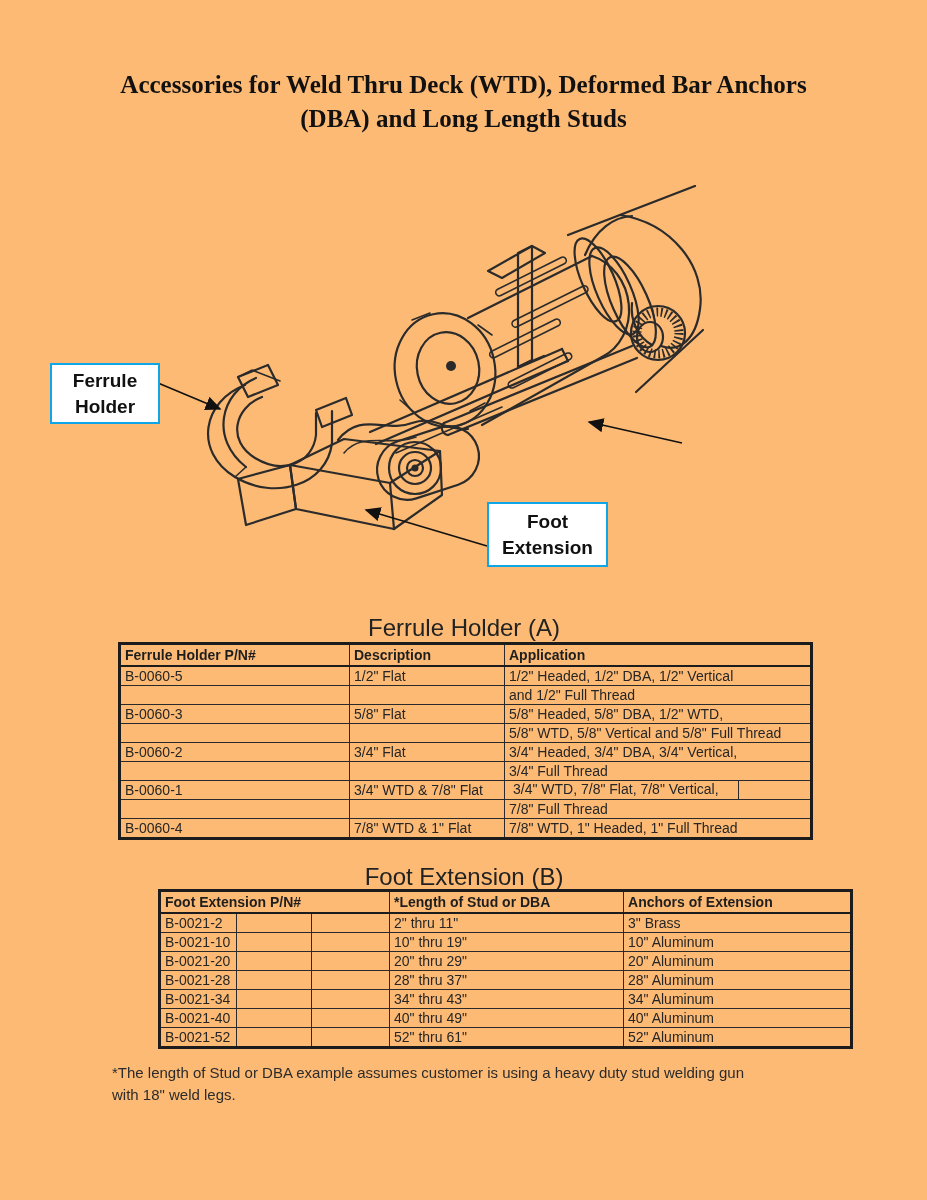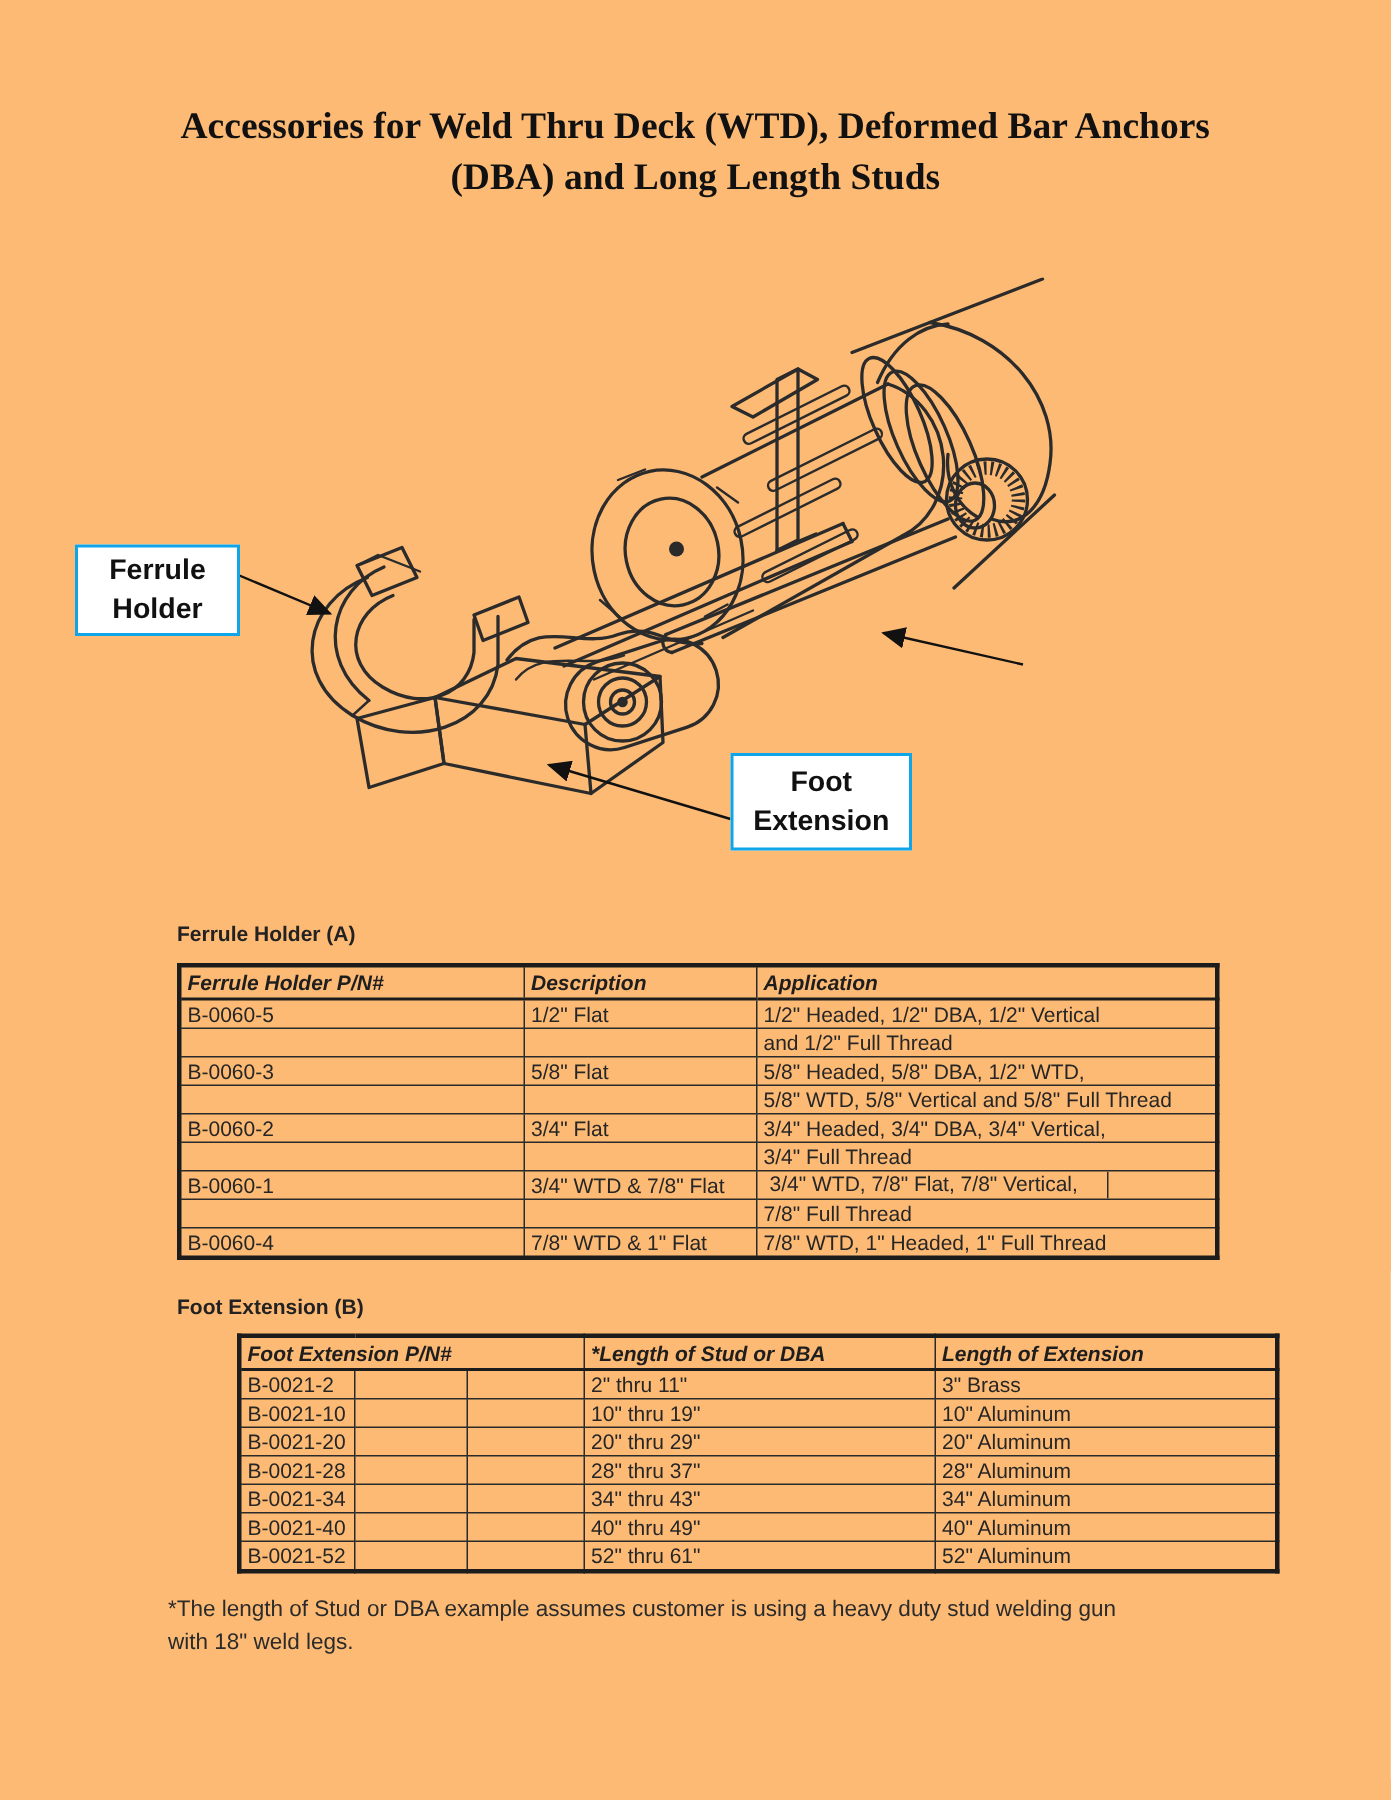--- a/index.html
+++ b/index.html
@@ -13,33 +13,33 @@
   .illus{position:absolute;left:40px;top:185px;width:760px;height:395px;}
   .illus svg{display:block;}
 
   .callout{position:absolute;background:#fff;border:2px solid #0ea5e9;
     font-family:Liberation Sans, sans-serif;font-weight:bold;font-size:19px;line-height:26px;
     color:#111;text-align:center;display:flex;flex-direction:column;justify-content:center;}
   .co-ferrule{left:50px;top:363px;width:106px;height:57px;}
   .co-weld{left:682px;top:411px;width:108px;height:61px;}
   .co-foot{left:487px;top:502px;width:117px;height:61px;}
 
-  .tbl-title{position:absolute;left:118px;width:692px;
-    font-weight:bold;font-size:14px;color:#222;}
+  .tbl-title{position:absolute;left:118px;width:692px;text-align:center;
+    font-weight:normal;font-size:24px;color:#222;}
   .tt-ferrule{top:614px;}
   .tt-foot{top:863px;}
 
   table.scan{position:absolute;left:118px;border-collapse:collapse;table-layout:fixed;
     width:692px;border:3px solid #1c1c1c;}
   .t-ferrule{top:642px;}
   .t-foot{top:889px;margin-left:40px;}
   table.scan th,table.scan td{border:1px solid #2a2a2a;padding:0 4px;height:18px;
     font-size:14px;line-height:17px;white-space:nowrap;overflow:hidden;text-align:left;
     font-weight:normal;color:#262626;}
-  table.scan th{font-weight:bold;height:20px;border-bottom:2.5px solid #1c1c1c;color:#1e1e1e;font-style:italic;}
+  table.scan th{font-weight:bold;height:20px;border-bottom:2.5px solid #1c1c1c;color:#1e1e1e;}
   td.p0{padding:0;}
   .inner-split{width:230px;height:18px;line-height:17px;padding-left:4px;
     border-right:1px solid #2a2a2a;box-sizing:border-box;overflow:hidden;}
 
   .footnote{position:absolute;left:112px;top:1062px;width:700px;
     font-size:15px;line-height:21.5px;color:#2b2b2b;}
 
   .ink{stroke:#2b2b2b;fill:none;stroke-width:2.2;stroke-linecap:round;stroke-linejoin:round;}
   .ink-thin{stroke:#2b2b2b;fill:none;stroke-width:1.6;stroke-linecap:round;}
   .arrow-line{stroke:#111;stroke-width:1.6;fill:none;}
@@ -234,21 +234,21 @@
         <col style="width:77px">
         <col style="width:75px">
         <col style="width:78px">
         <col style="width:234px">
         <col style="width:228px">
       </colgroup>
     <thead>
       <tr>
         <th colspan="3">Foot Extension P/N#</th>
         <th>*Length of Stud or DBA</th>
-        <th>Length of Extension</th>
+        <th>Anchors of Extension</th>
       </tr>
     </thead>
     <tbody id="foot-body">
         <tr>
           <td>B-0021-2</td>
           <td></td>
           <td></td>
           <td>2" thru 11"</td>
           <td>3" Brass</td>
         </tr>

